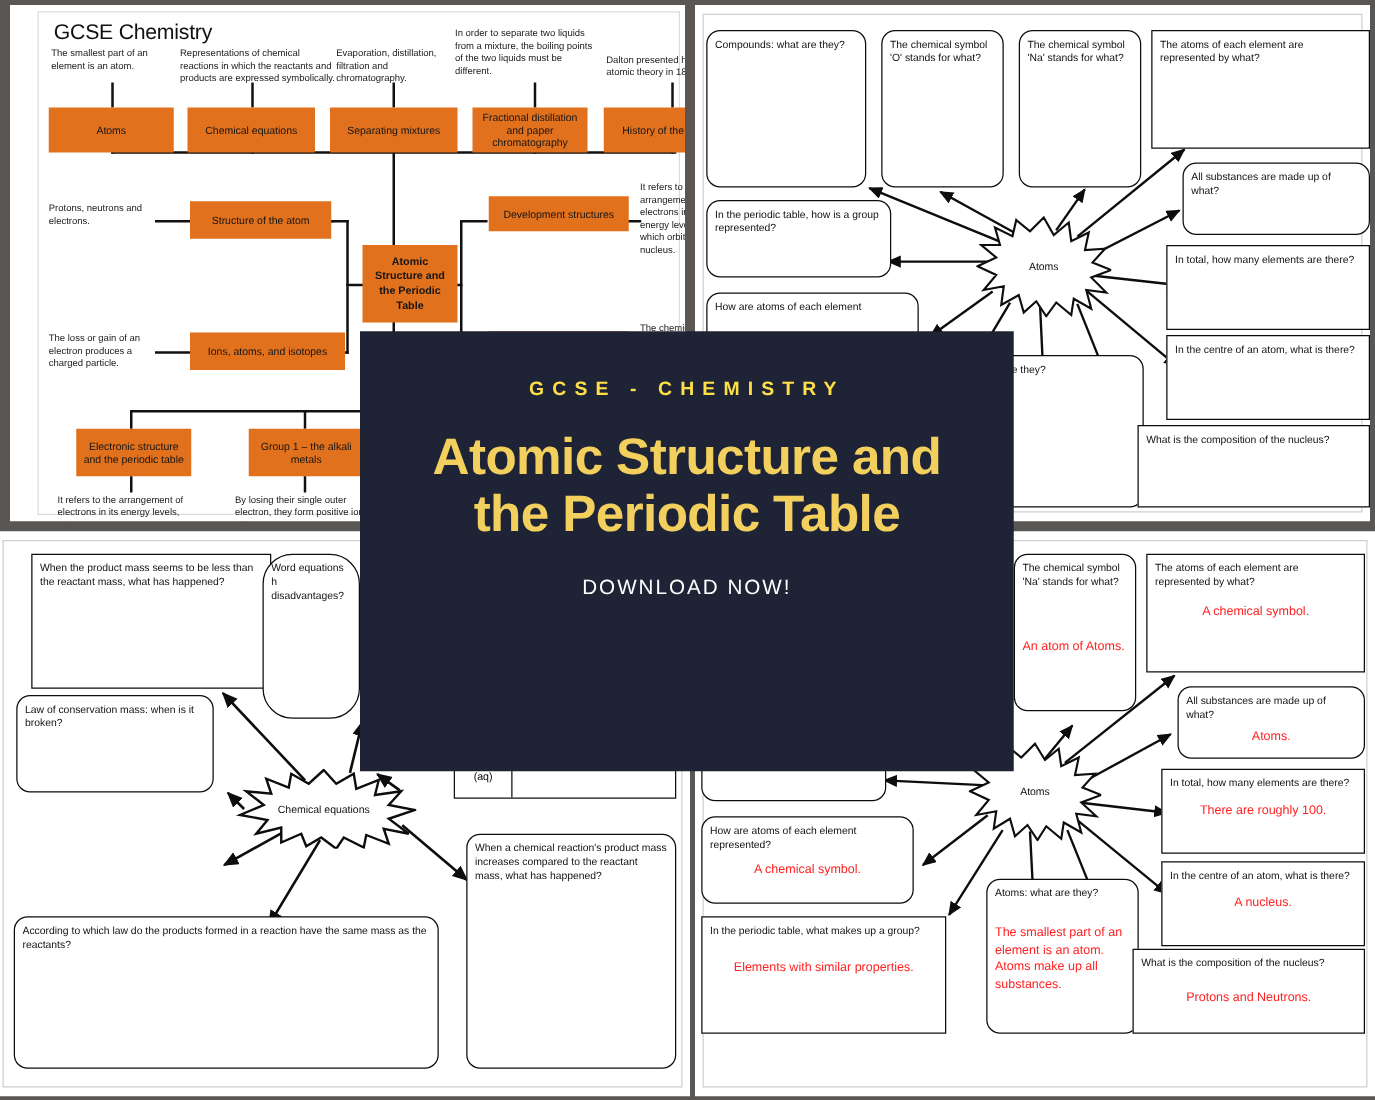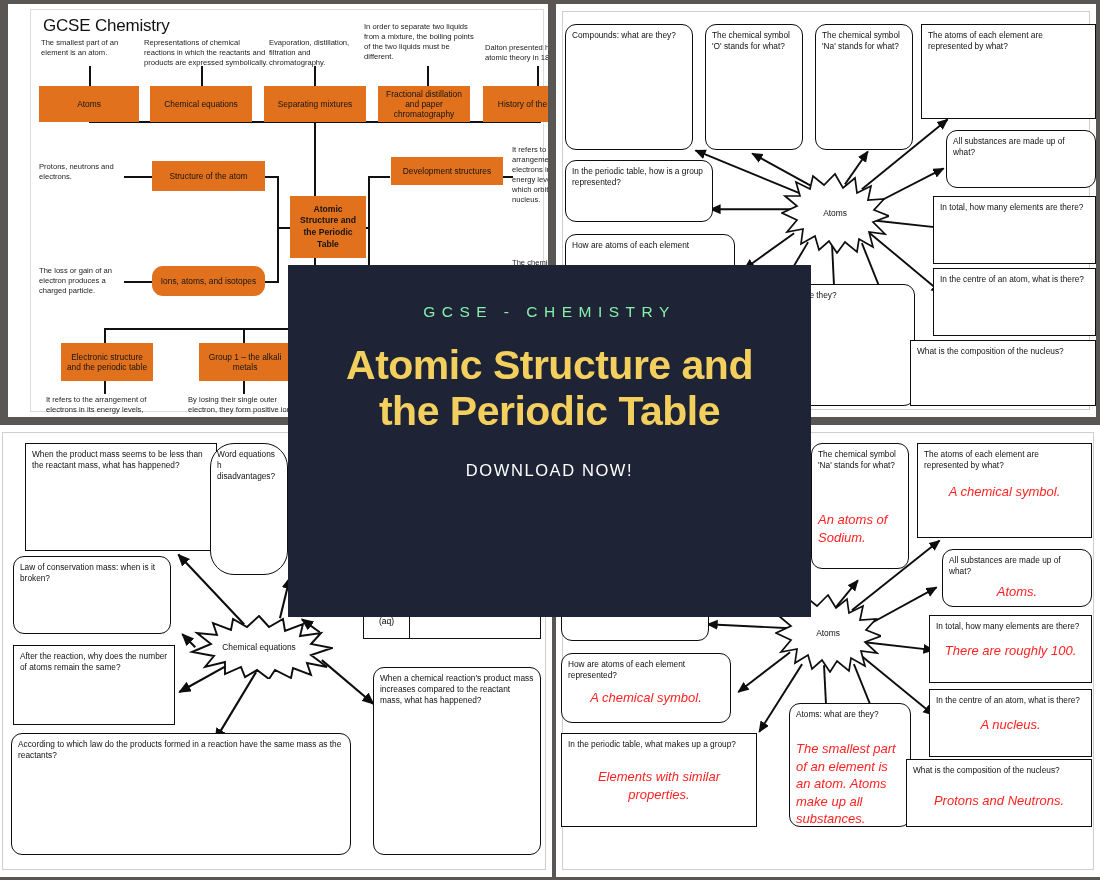--- a/index.html
+++ b/index.html
@@ -54,21 +54,21 @@
     border: 1.6px solid #0d0d0d;
     background: #fff;
     padding: 5px 6px;
     font-size: 8.3px;
     line-height: 1.35;
     color: #111;
   }
   .qbox.round { border-radius: 11px; }
   .ans {
     display:block; color:#FF2222; margin-top: 12px; text-align:center;
-    font-size: 13px; line-height:1.35;font-style:italic;
+    font-size: 10px; line-height:1.35;
   }
   .ans.left { text-align:left; }
   .burst {
     position: absolute;
     display: flex; align-items: center; justify-content: center;
     font-size: 8.4px; color:#111; font-weight: 500;
   }
   .burst svg { position:absolute; inset:0; width:100%; height:100%; }
   .burst span { position: relative; z-index:2; }
   .arrows { position:absolute; inset:0; pointer-events:none; }
@@ -89,22 +89,22 @@
   #overlay {
     position: absolute;
     left: 288px; top: 265px; width: 523px; height: 352px;
     background: #1e2435;
     display: flex; flex-direction: column;
     align-items: center; justify-content: flex-start;
     padding-top: 38px;
     z-index: 50;
   }
   #overlay .eyebrow {
-    color: #86efac; font-size: 15.5px; letter-spacing: 6.5px;
-    font-weight: 400;
+    color: #fde047; font-size: 15.5px; letter-spacing: 6.5px;
+    font-weight: 700;
   }
   #overlay .headline {
     color: #F3D05E; font-size: 41px; font-weight: bold; line-height: 1.13;
     text-align: center; margin-top: 21px; width: 440px; letter-spacing: -0.5px;
   }
   #overlay .cta {
     color: #ffffff; font-size: 16.5px; letter-spacing: 1.6px;
     margin-top: 26px; font-weight: 400;
   }
 </style>
@@ -161,21 +161,21 @@
       <div class="mm-box" style="left:8px;   top:76px; width:100px; height:36px;">Atoms</div>
       <div class="mm-box" style="left:119px; top:76px; width:102px; height:36px;">Chemical equations</div>
       <div class="mm-box" style="left:233px; top:76px; width:102px; height:36px;">Separating mixtures</div>
       <div class="mm-box" style="left:347px; top:76px; width:92px;  height:36px;">Fractional distillation and paper chromatography</div>
       <div class="mm-box" style="left:452px; top:76px; width:100px; height:36px;">History of the atom</div>
 
       <div class="mm-note" style="left:8px; top:152px; width:84px;">Protons, neutrons and electrons.</div>
       <div class="mm-box" style="left:121px; top:151px; width:113px; height:30px;">Structure of the atom</div>
 
       <div class="mm-note" style="left:8px; top:256px; width:84px;">The loss or gain of an electron produces a charged particle.</div>
-      <div class="mm-box" style="left:121px; top:256px; width:113px; height:30px;border-radius:11px;">Ions, atoms, and isotopes</div>
+      <div class="mm-box" style="left:121px; top:256px; width:124px; height:30px;">Ions, atoms, and isotopes</div>
 
       <div class="mm-box center" style="left:259px; top:186px; width:76px; height:62px;">Atomic Structure and the Periodic Table</div>
 
       <div class="mm-box" style="left:360px; top:147px; width:112px; height:28px;">Development structures</div>
       <div class="mm-note" style="left:481px; top:135px; width:62px;">It refers to the arrangement of electrons in its energy levels, which orbit the nucleus.</div>
 
       <div class="mm-box" style="left:360px; top:255px; width:112px; height:28px;">Development of the</div>
       <div class="mm-note" style="left:481px; top:248px; width:62px;">The chemical elements are arranged by at</div>
 
       <div class="mm-box" style="left:30px;  top:333px; width:92px; height:38px;">Electronic structure and the periodic table</div>
@@ -259,21 +259,20 @@
       <div class="burst" style="left:182px; top:182px; width:148px; height:64px;">
         <svg viewBox="0 0 148 64" preserveAspectRatio="none">
           <polygon points="74,1 84,12 98,4 100,16 118,9 115,21 136,18 126,29 147,33 126,40 142,52 122,48 126,60 108,53 106,63 90,55 84,64 72,55 60,62 56,52 40,59 40,47 20,52 29,41 7,37 26,29 12,18 32,20 28,8 46,15 48,4 62,12" fill="#fff" stroke="#0d0d0d" stroke-width="1.9"></polygon>
         </svg>
         <span>Chemical equations</span>
       </div>
 
       <div class="qbox" style="left:22px;  top:10px;  width:192px; height:108px;">When the product mass seems to be less than the reactant mass, what has happened?</div>
       <div class="qbox" style="left:207px;top:10px;  width:78px;  height:132px;border-radius:24px;">Word equations h disadvantages?</div>
       <div class="qbox round" style="left:10px; top:123px; width:158px; height:78px;">Law of conservation mass: when is it broken?</div>
-      <div class="qbox" style="left:10px; top:212px; width:162px; height:80px;">After the reaction, why does the number of atoms remain the same?</div>
       <div class="qbox round" style="left:370px;top:234px; width:168px; height:188px;">When a chemical reaction's product mass increases compared to the reactant mass, what has happened?</div>
       <div class="qbox round" style="left:8px;  top:300px; width:340px; height:122px;">According to which law do the products formed in a reaction have the same mass as the reactants?</div>
 
       <div class="minitable" style="left:360px; top:170px; width:178px; height:36px;">
         <div class="c1">(aq)</div>
         <div class="c2"></div>
       </div>
 
     </div>
   </div>
@@ -303,21 +302,21 @@
 
       <div class="burst" style="left:212px; top:160px; width:106px; height:80px;">
         <svg viewBox="0 0 106 80" preserveAspectRatio="none">
           <polygon points="53,2 61,15 72,6 74,20 88,13 85,27 101,26 91,37 106,43 90,49 102,60 86,58 90,73 76,65 74,78 62,68 55,79 47,67 37,76 33,62 20,70 22,56 6,59 16,47 1,40 16,33 4,23 19,23 15,10 28,17 31,4 42,13" fill="#fff" stroke="#0d0d0d" stroke-width="1.7"></polygon>
         </svg>
         <span>Atoms</span>
       </div>
 
       <div class="qbox round" style="left:248px;top:10px;  width:98px;  height:126px;">
         <span>The chemical symbol 'Na' stands for what?</span>
-        <span class="ans left" style="margin-top:40px;">An atoms of Sodium.</span>
+        <span class="ans left" style="margin-top:40px;">An atom of Atoms.</span>
       </div>
 
       <div class="qbox" style="left:354px;top:10px;  width:175px; height:95px;">
         <span>The atoms of each element are represented by what?</span>
         <span class="ans">A chemical symbol.</span>
       </div>
 
       <div class="qbox round" style="left:379px;top:116px; width:150px; height:58px;">
         <span>All substances are made up of what?</span>
         <span class="ans" style="margin-top:6px;">Atoms.</span>

